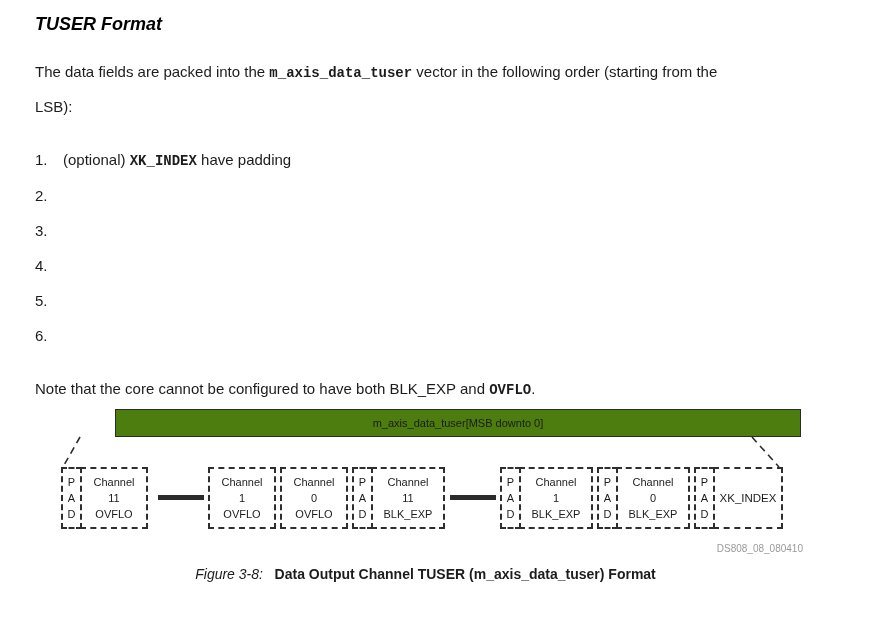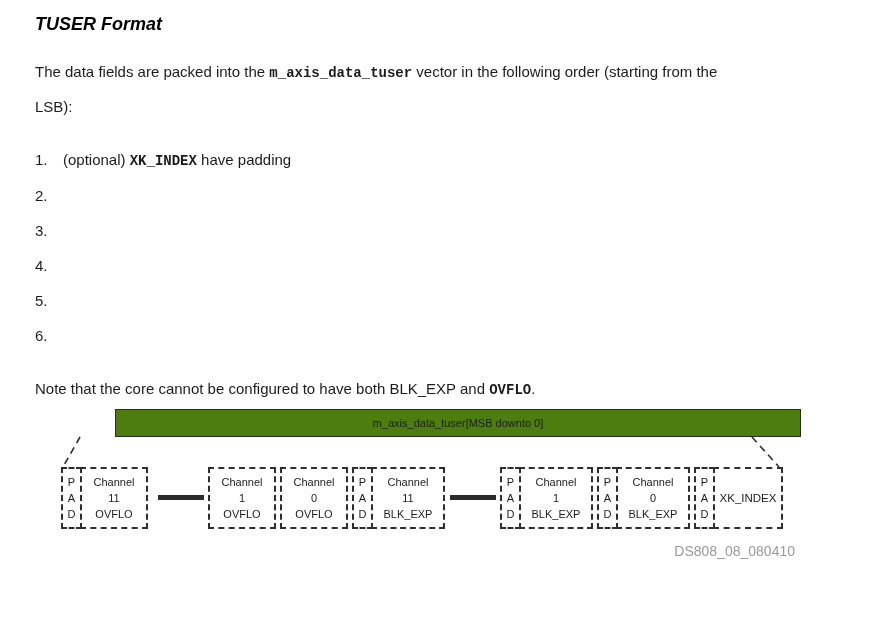--- a/index.html
+++ b/index.html
@@ -97,22 +97,22 @@
   .w-xk{width:70px;justify-content:center;}
   .xk-label{font-size:11.5px;}
   .ellipsis-bar{
     position:absolute;top:95px;height:5px;
     background:#2b2b2b;
   }
   .ellipsis-1{left:158px;width:46px;}
   .ellipsis-2{left:450px;width:46px;}
   .watermark{
     position:absolute;
-    top:143px;right:76px;
-    font-size:14px;
+    top:143px;right:68px;
+    font-size:10px;
     color:#9a9a9a;
   }
   .caption{
     position:absolute;
     left:0;top:566px;
     width:851px;
     text-align:center;
     font-size:14px;
   }
   .cap-label{font-style:italic;}
@@ -239,14 +239,18 @@
         </div>
         <div class="dbox chan-box w-xk">
           <span class="xk-label">XK_INDEX</span>
         </div>
       </div>
     </div>
 
     <div class="watermark">DS808_08_080410</div>
   </div>
 
+  <div class="caption">
+    <span class="cap-label">Figure 3-8:</span>&nbsp;&nbsp;
+    <span class="cap-title">Data Output Channel TUSER (m_axis_data_tuser) Format</span>
+  </div>
 
 </div>
 
 </body></html>

